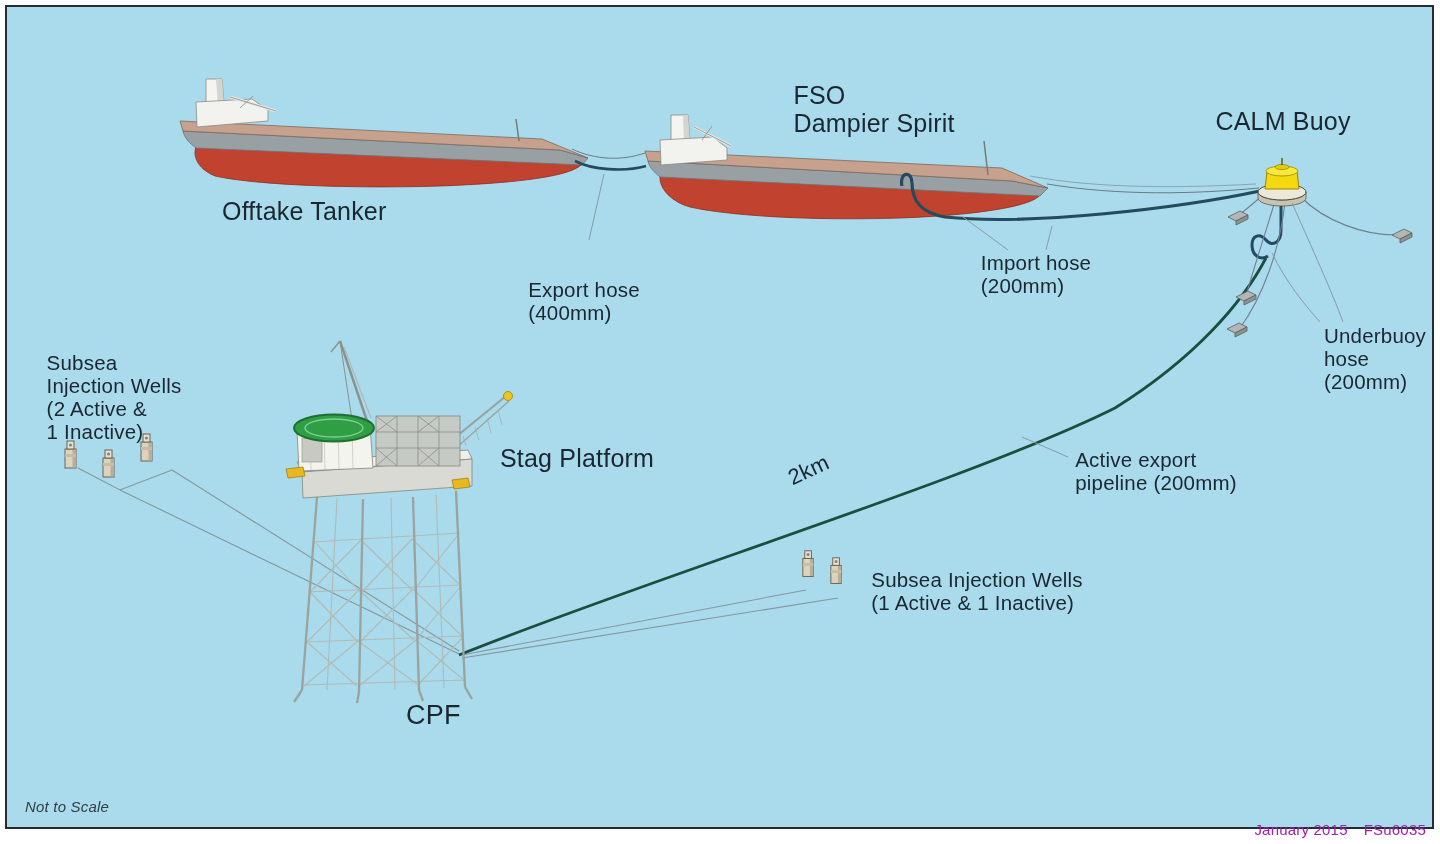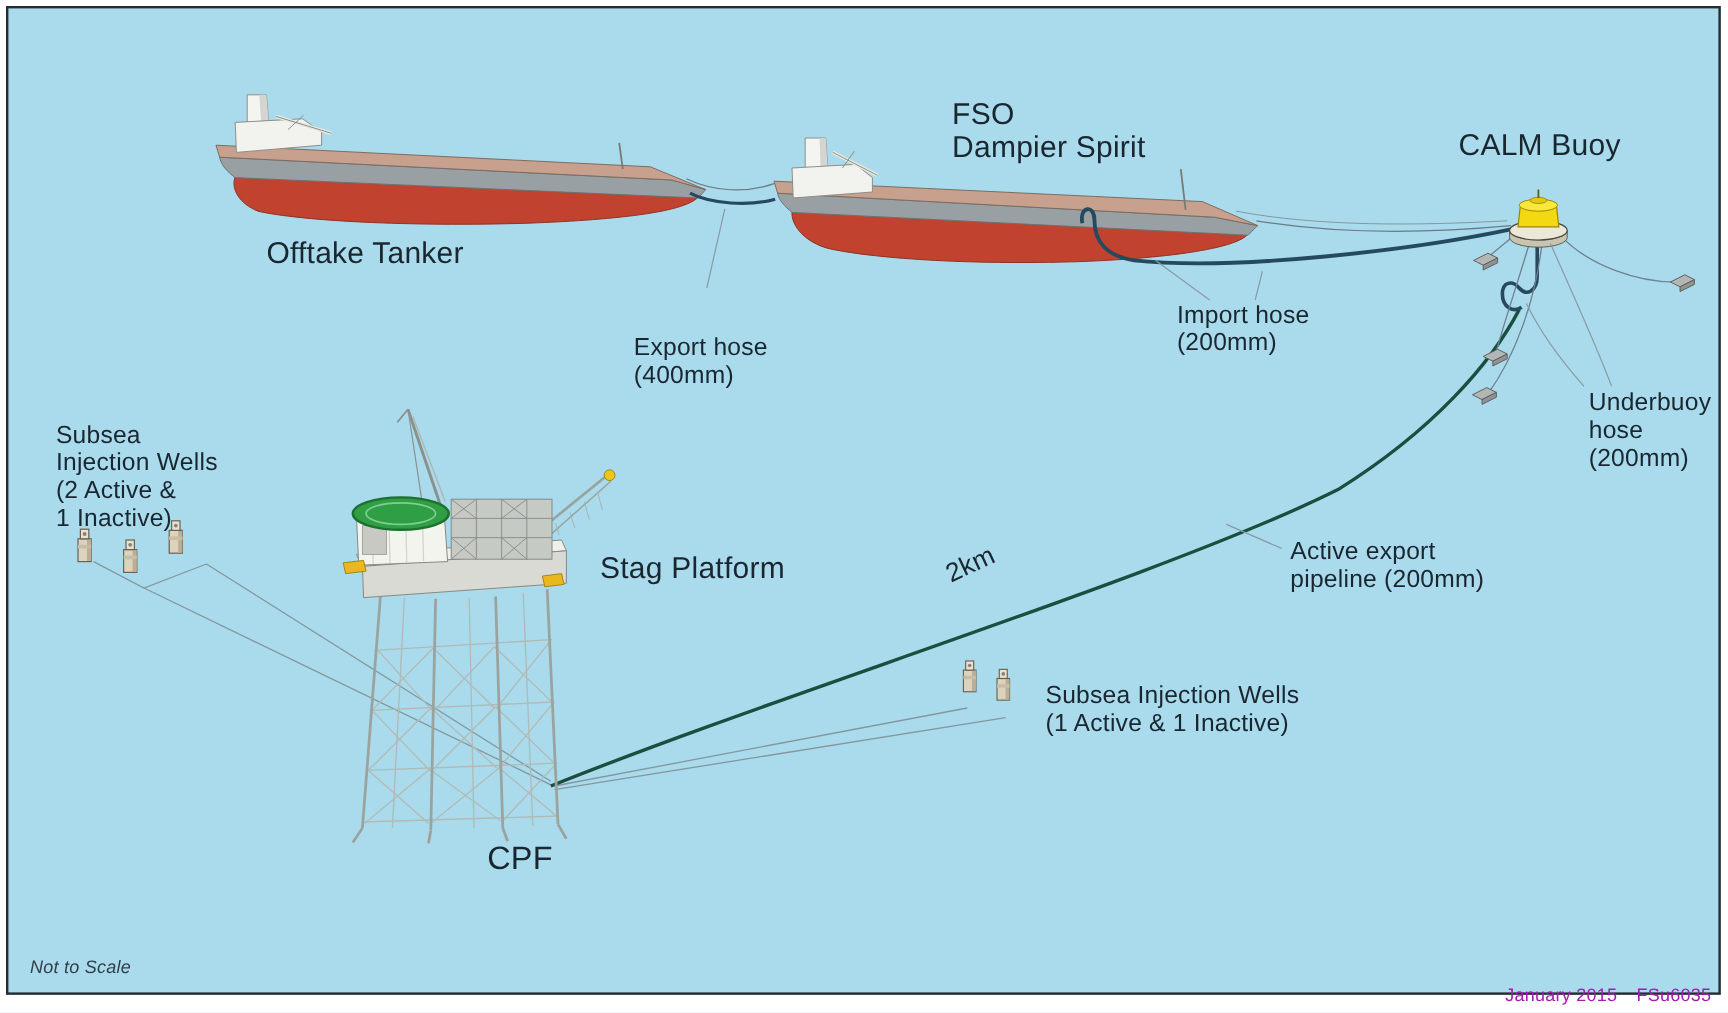--- a/index.html
+++ b/index.html
@@ -11,21 +11,21 @@
   .art{position:absolute;left:0;top:0;}
   .lbl{position:absolute;color:#1a2630;white-space:pre-line;line-height:1.13;letter-spacing:0.2px;}
   .ctr{transform:translateX(-50%);}
   #lb-offtake{left:222px;top:197px;font-size:25px;}
   #lb-fso{left:874px;top:81px;font-size:25px;}
   #lb-calm{left:1283px;top:107px;font-size:25px;white-space:nowrap;}
   #lb-export{left:584px;top:246px;font-size:20.5px;margin-top:32px;}
   #lb-import{left:1036px;top:251px;font-size:20.5px;}
   #lb-underbuoy{left:1341px;top:324px;font-size:20.5px;margin-left:34px;}
   #lb-wells-left{left:114px;top:327px;font-size:20.5px;margin-top:24px;}
-  #lb-stag{left:500px;top:444px;font-size:25px;margin-top:16px;}
+  #lb-stag{left:500px;top:444px;font-size:25px;}
   #lb-2km{left:795px;top:466px;font-size:22px;transform:rotate(-25deg);transform-origin:left bottom;}
   #lb-pipeline{left:1156px;top:448px;font-size:20.5px;}
   #lb-wells-mid{left:977px;top:568px;font-size:20.5px;}
   #lb-cpf{left:406px;top:700px;font-size:27px;}
   #lb-scale{left:25px;top:799px;font-size:15px;font-style:italic;color:#333f49;}
   #lb-footer{right:14px;top:805px;font-size:15px;color:#a21caf;}
   #lb-footer .gap{margin-left:16px;}
 </style>
 </head>
 <body>

